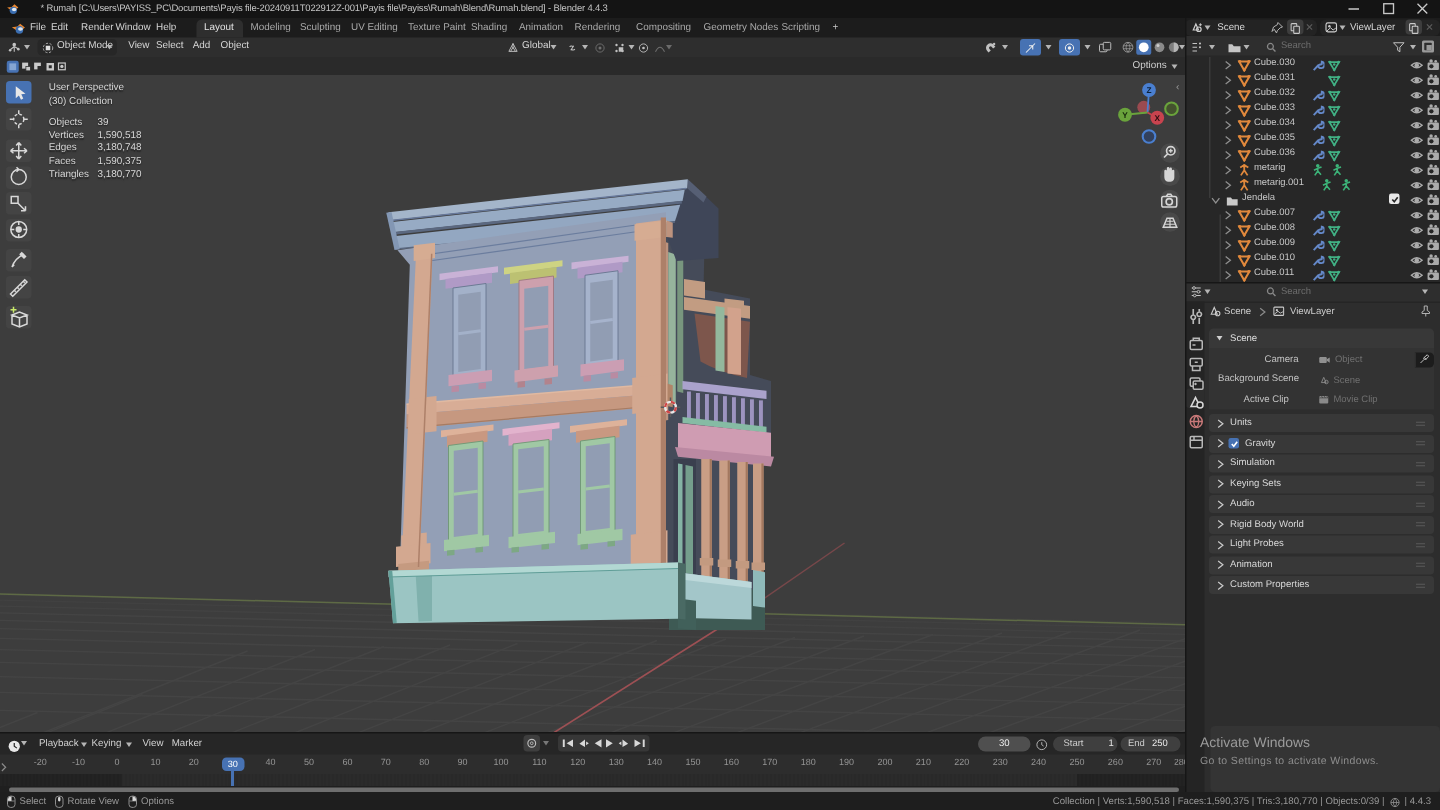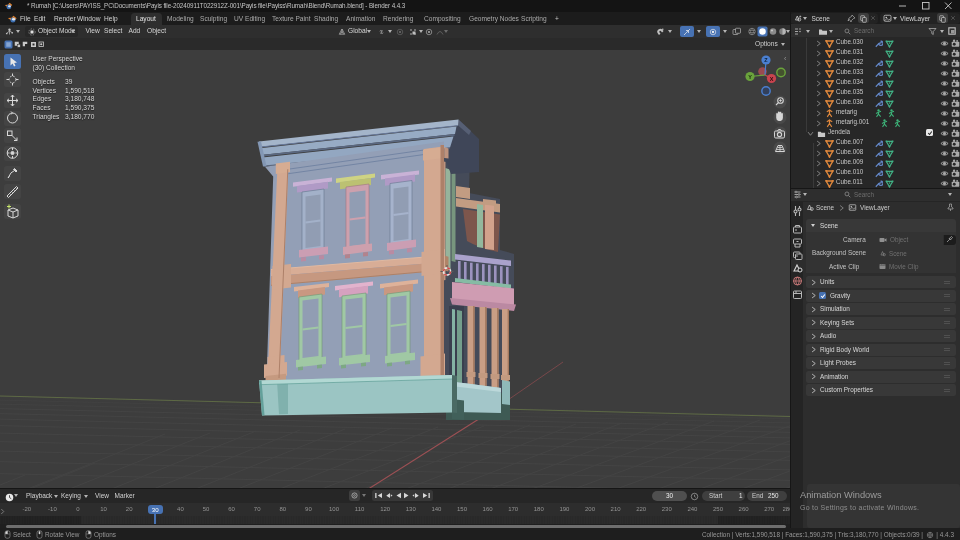--- a/index.html
+++ b/index.html
@@ -1047,21 +1047,21 @@
   <div class="abs" style="left:806px;top:384px;width:150px;height:12px;background:#383838;border-radius:2.5px"></div>
   <svg class="abs" style="left:810px;top:386.6px" width="7" height="7" viewBox="0 0 10 10">
       <path d="M3 1.5 L7.5 5 L3 8.5" fill="none" stroke="#c9c9c9" stroke-width="1.2"></path>
     </svg>
   <div class="t" style="left:820px;top:386.2px;font-size:6.4px;color:#d8d8d8">Custom Properties</div>
   <svg class="abs" style="left:943px;top:387.5px" width="8" height="5" viewBox="0 0 16 10">
       <path d="M2 3 h12 M2 7 h12" stroke="#5a5a5a" stroke-width="1.4"></path>
     </svg>
 
   <div class="abs" style="left:807px;top:483.5px;width:153px;height:44px;background:#343434;border-radius:3px"></div>
-  <div class="t" style="left:800px;top:490px;font-size:9.3px;color:#9b9b9b">Animation Windows</div>
+  <div class="t" style="left:800px;top:490px;font-size:9.3px;color:#9b9b9b">Activate Windows</div>
   <div class="t" style="left:800px;top:503.5px;font-size:7px;letter-spacing:0.25px;color:#8d8d8d">Go to Settings to activate Windows.</div>
 
   <div class="abs" style="left:0;top:488px;width:790px;height:40px;background:#262626"></div>
   <div class="abs" style="left:0;top:488px;width:790px;height:14.5px;background:#262626"></div>
   <div class="abs" style="left:0;top:502.5px;width:790px;height:13.5px;background:#2d2d2d"></div>
   <div class="abs" style="left:0;top:516px;width:790px;height:8px;background:repeating-linear-gradient(90deg,#2b2b2b 0px,#2b2b2b 1.28px,#292929 1.28px,#292929 2.56px)"></div>
   <div class="abs" style="left:0;top:516px;width:80.5px;height:8px;background:rgba(20,20,20,0.35)"></div>
   <div class="abs" style="left:718px;top:516px;width:72px;height:8px;background:rgba(20,20,20,0.35)"></div>
   <div class="abs" style="left:0;top:524px;width:790px;height:4px;background:#1f1f1f"></div>
   <div class="abs" style="left:6px;top:524.5px;width:780px;height:3px;background:#6e6e6e;border-radius:1.5px"></div>

